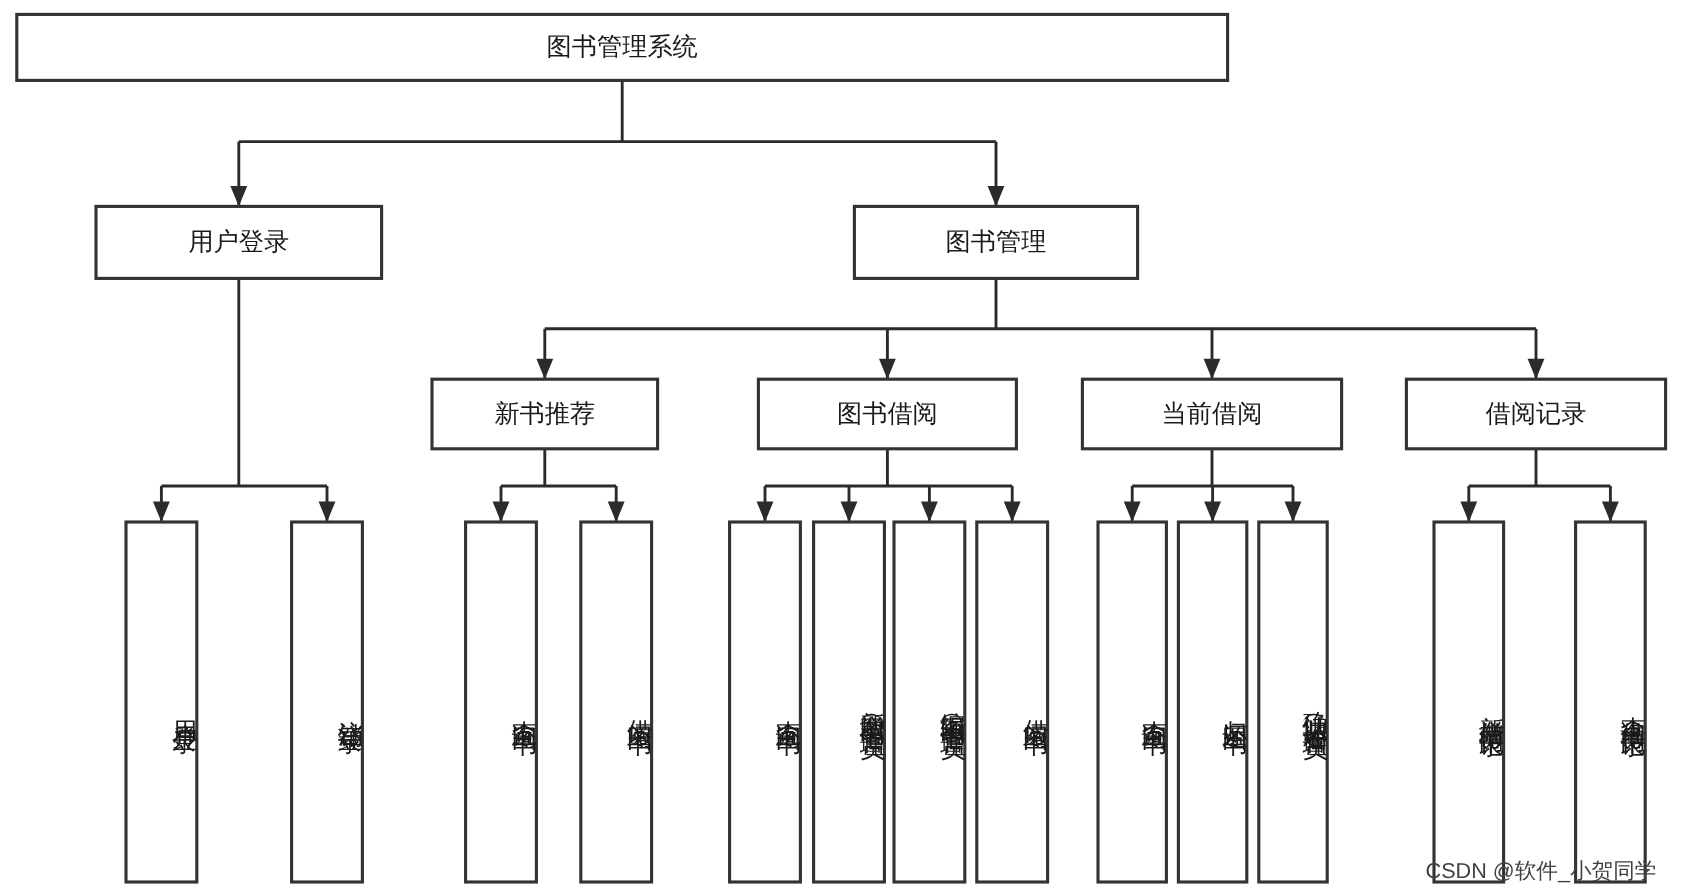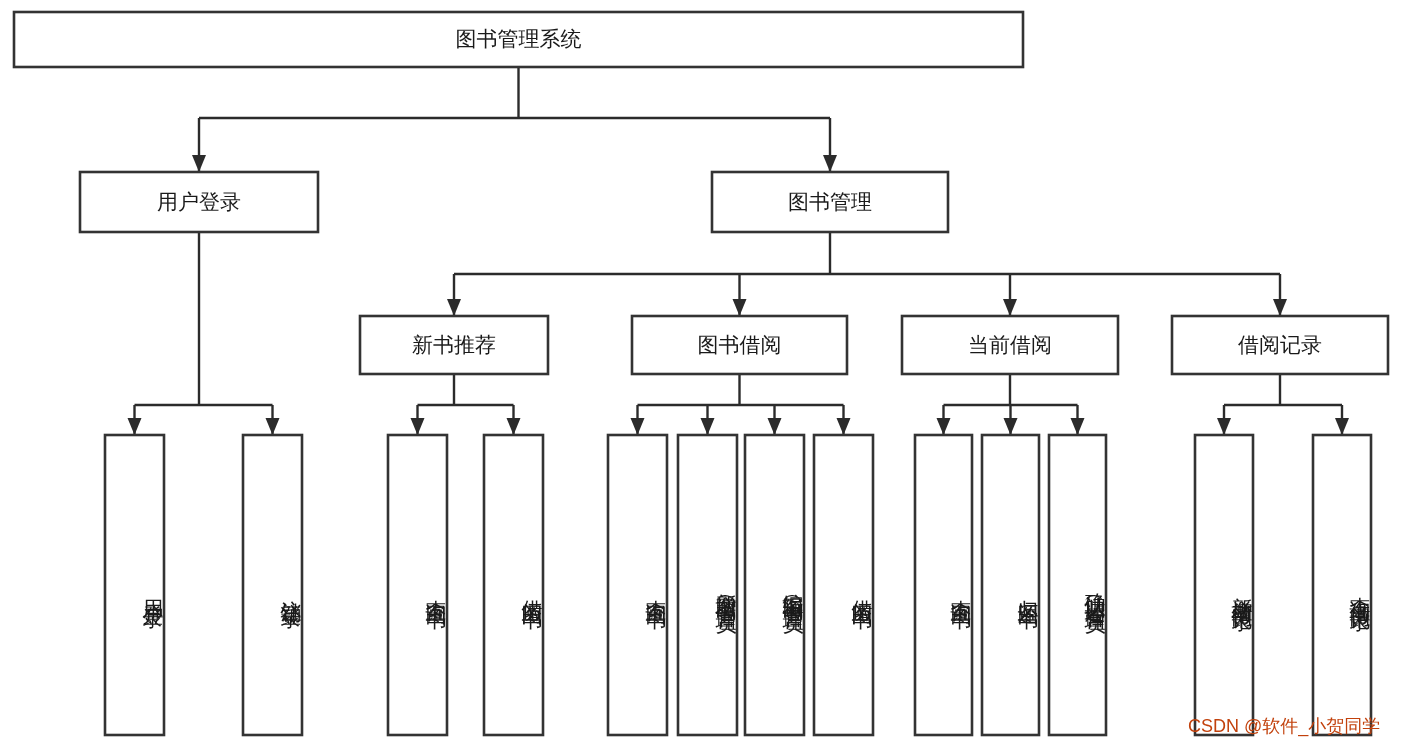--- a/index.html
+++ b/index.html
@@ -59,21 +59,21 @@
     display: flex;
     align-items: flex-start;
     justify-content: center;
     white-space: nowrap;
     pointer-events: none;
   }
   .watermark {
     position: absolute;
     font-family: "Liberation Sans", "DejaVu Sans", sans-serif;
     font-size: 18px;
-    color: #c2410c;
+    color: #404040;
     white-space: nowrap;
     left: 1188px;
     top: 714px;
   }
 </style>
 </head>
 <body>
 
 <div id="diagram-root">
   <svg class="diagram-canvas" viewBox="0 0 1405 747" xmlns="http://www.w3.org/2000/svg">

